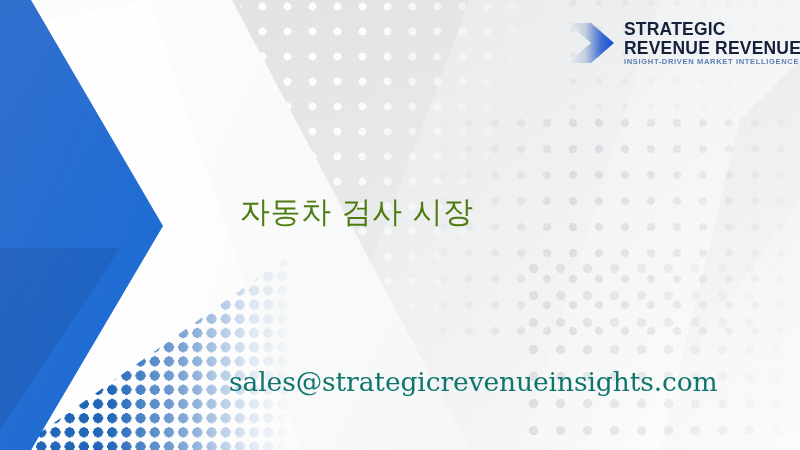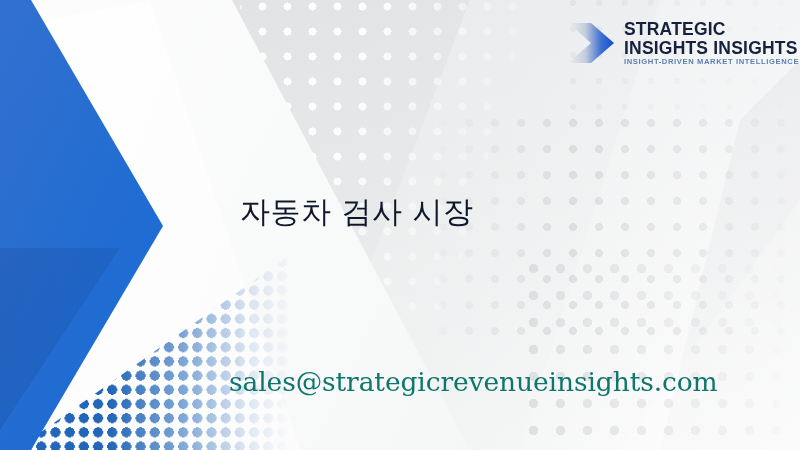--- a/index.html
+++ b/index.html
@@ -130,21 +130,21 @@
     color:#16213e; line-height:18.5px; white-space:nowrap;
   }
   .logo-tag {
     font-size:7.6px; font-weight:bold; letter-spacing:.62px;
     color:#5b7fb3; white-space:nowrap;
   }
 
   
   #title {
     position:absolute; left:240px; top:192px;
-    font-size:30px; color:#0f172a; letter-spacing:.5px;
+    font-size:30px; color:#4d7c0f; letter-spacing:.5px;
     font-family:"DejaVu Sans","Liberation Sans",sans-serif;
     white-space:nowrap;
   }
   #email {
     position:absolute; left:229px; top:366px;
     font-size:26.5px; color:#0f766e; letter-spacing:-.1px;
     font-family:"DejaVu Serif","Liberation Serif",serif;
     white-space:nowrap;
   }
 </style>
@@ -183,21 +183,21 @@
             <stop offset="38%" stop-color="#c3cddd"></stop>
             <stop offset="72%" stop-color="#3f6fd0"></stop>
             <stop offset="100%" stop-color="#0d4fd1"></stop>
           </linearGradient>
         </defs>
         <path d="M4 4 H27 L50 24 L27 44 H4 L27 24 Z" fill="url(#lgmark)"></path>
       </svg>
     </span>
     <span class="logo-text">
       <span class="logo-line">STRATEGIC</span>
-      <span class="logo-line">INSIGHTS INSIGHTS</span>
+      <span class="logo-line">REVENUE REVENUE</span>
       <span class="logo-tag">INSIGHT-DRIVEN MARKET INTELLIGENCE</span>
     </span>
   </div>
 
   <div id="title">자동차 검사 시장</div>
 
   <div id="email">sales@strategicrevenueinsights.com</div>
 
 </div>
 

